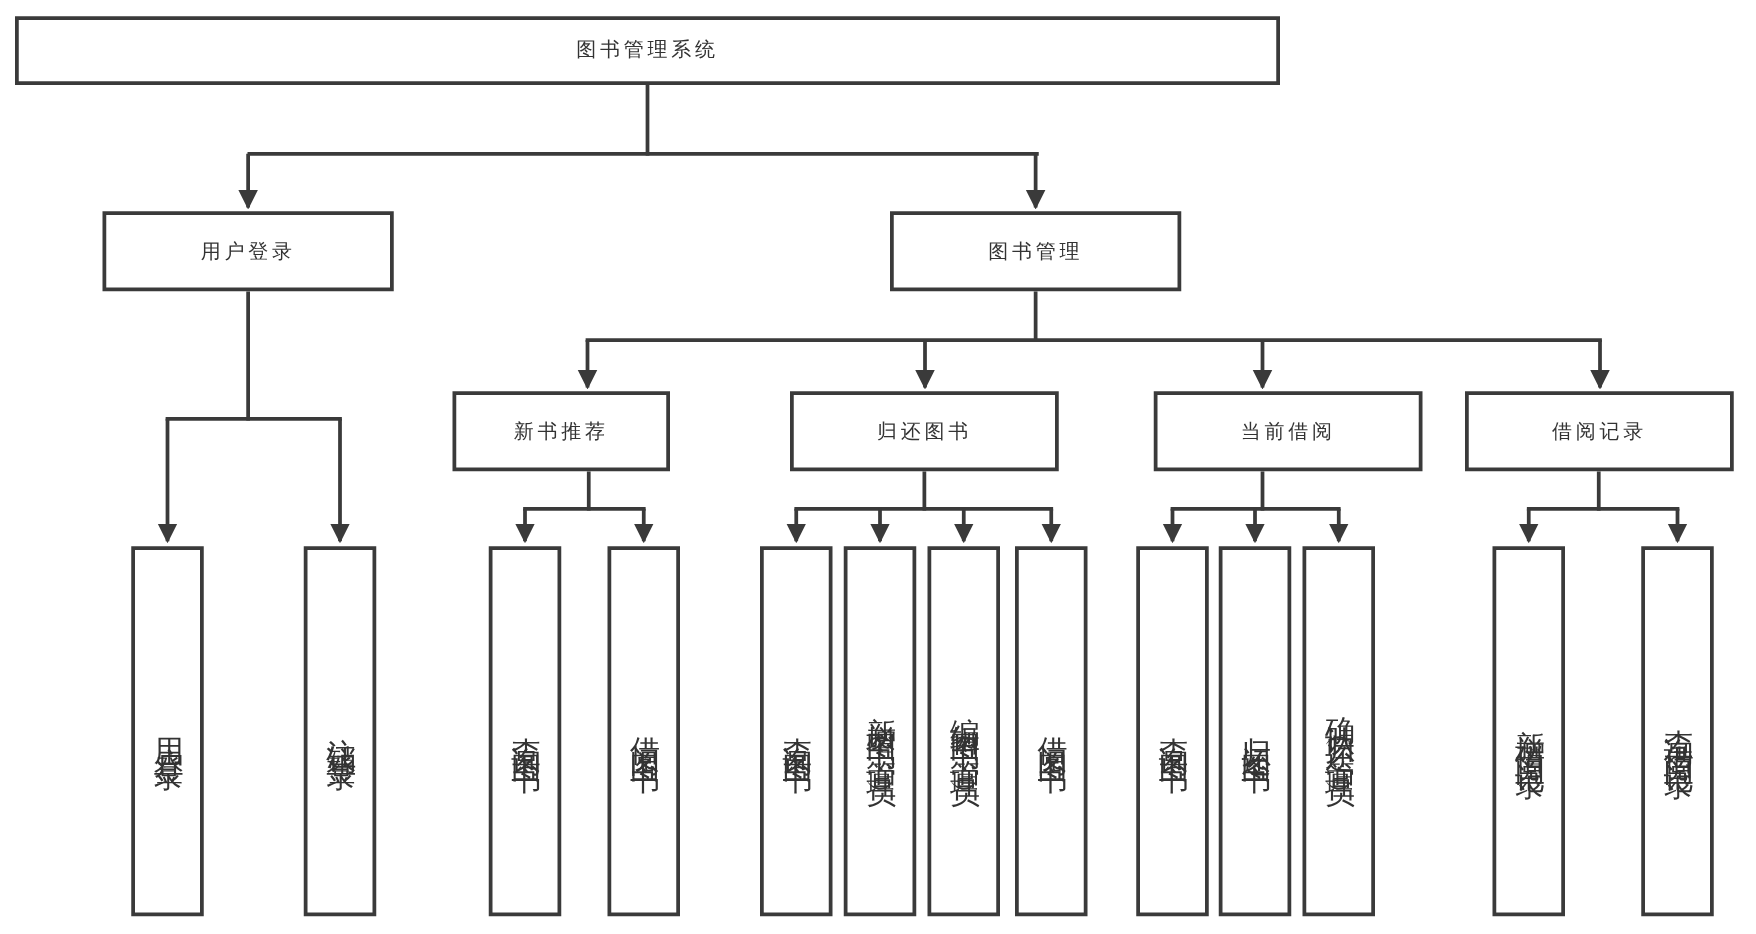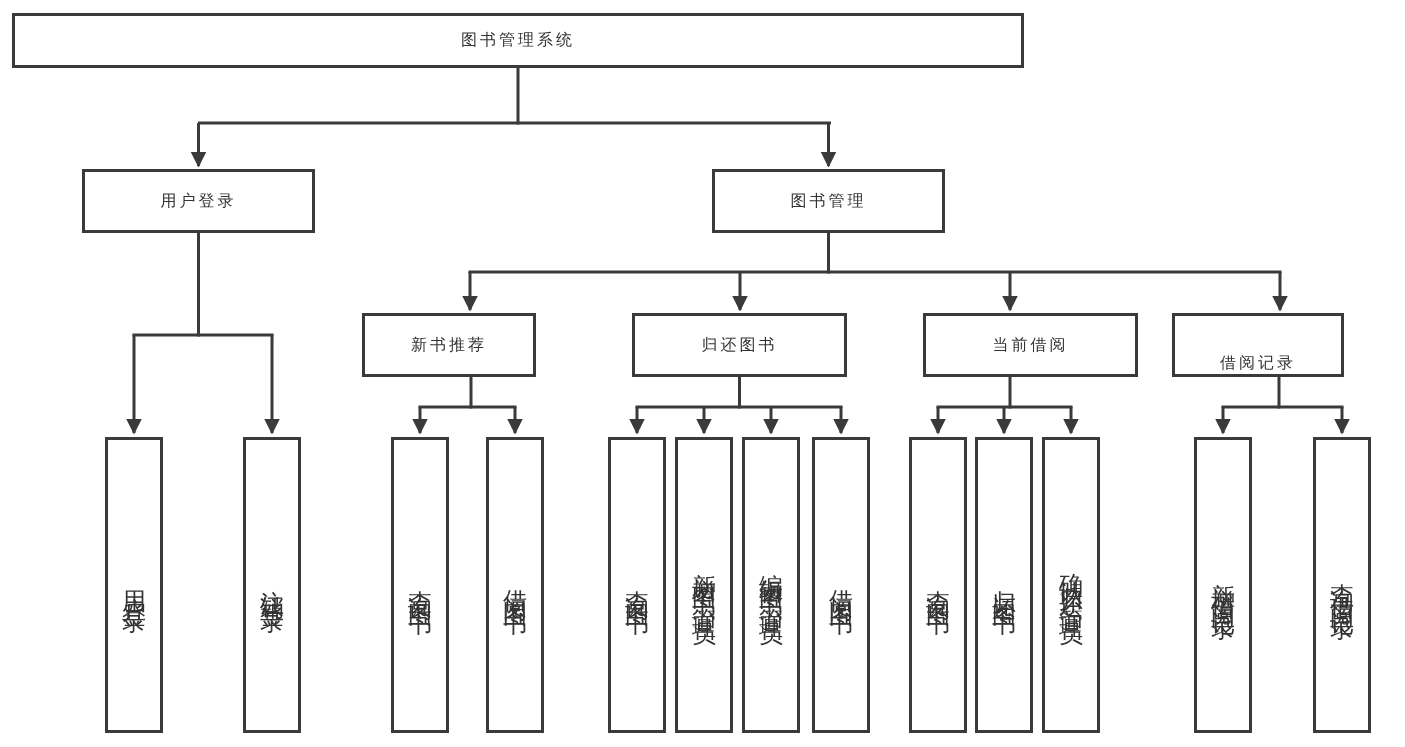--- a/index.html
+++ b/index.html
@@ -118,21 +118,21 @@
 
   <div class="node h" style="left:362px; top:313px; width:174px; height:64px;">
     <span>新书推荐</span>
   </div>
   <div class="node h" style="left:632px; top:313px; width:215px; height:64px;">
     <span>归还图书</span>
   </div>
   <div class="node h" style="left:902px; top:313px; width:215px; height:64px;margin-left:21px;">
     <span>当前借阅</span>
   </div>
-  <div class="node h" style="left:1172px; top:313px; width:172px; height:64px;align-items:flex-end;">
+  <div class="node h" style="left:1172px; top:313px; width:215px; height:64px;">
     <span>借阅记录</span>
   </div>
 
   <div class="node v" style="left:105px;">
     <span>用户登录</span>
   </div>
   <div class="node v" style="left:243px;">
     <span>注销登录</span>
   </div>
   <div class="node v" style="left:391px;">

